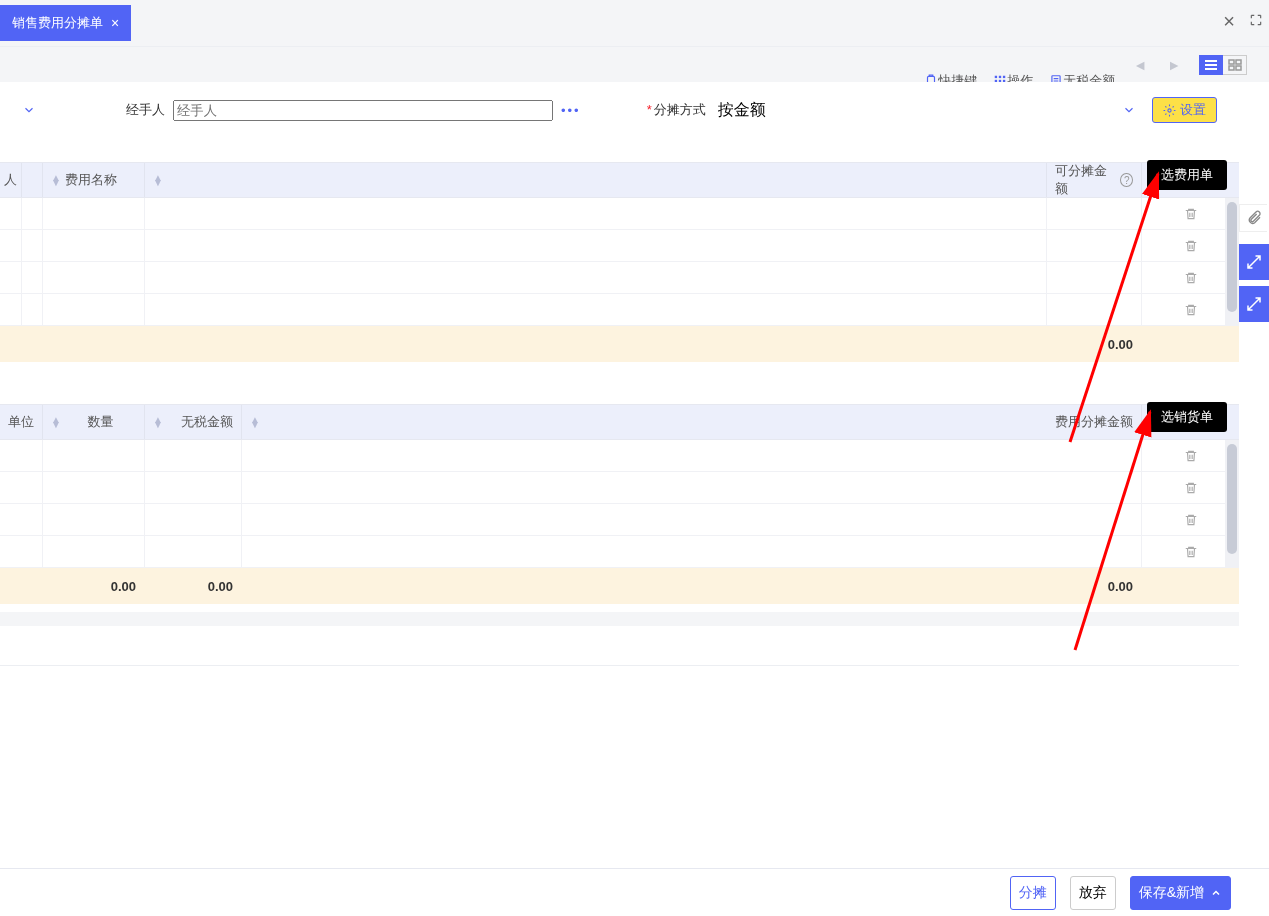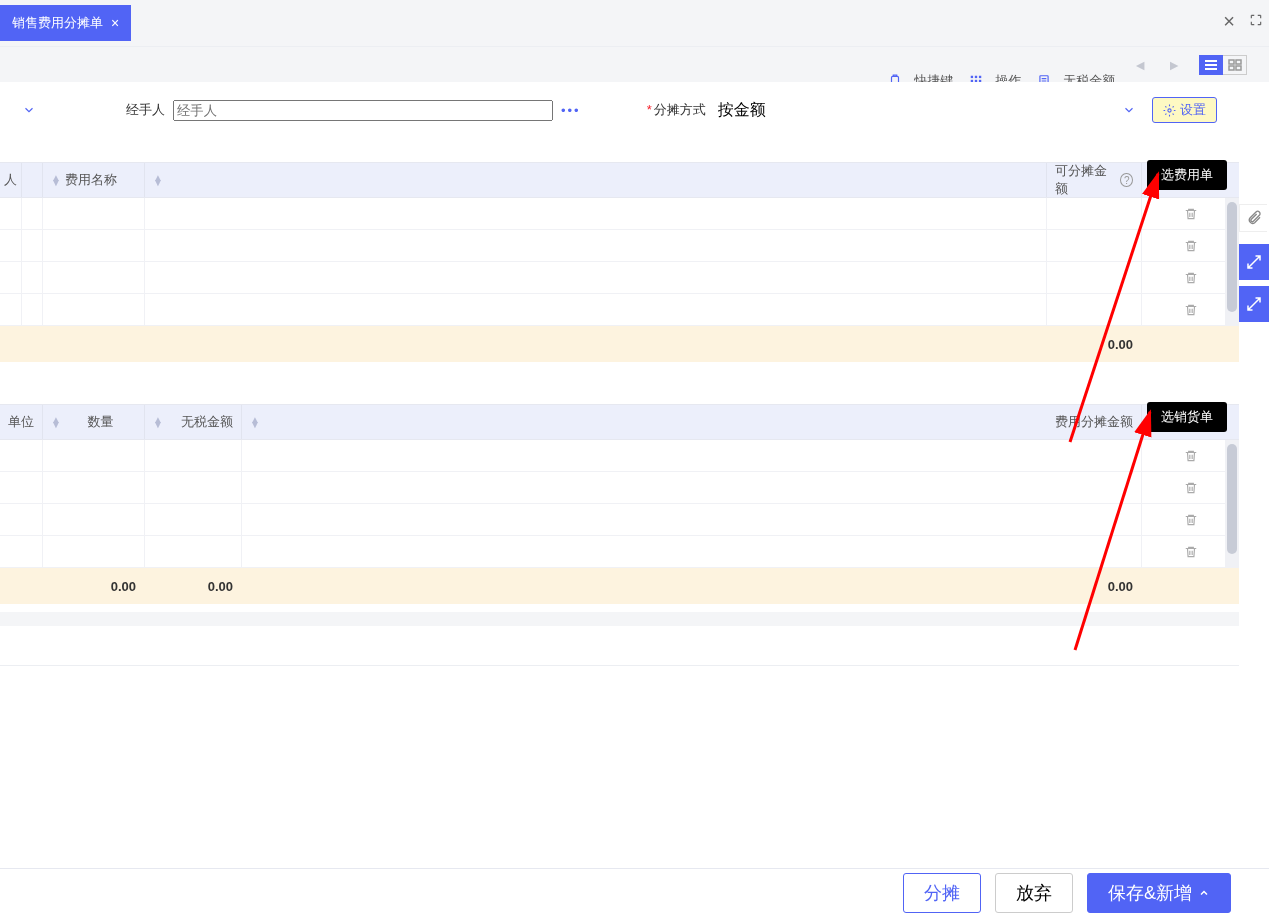--- a/index.html
+++ b/index.html
@@ -4,56 +4,56 @@
 <style>
   * { box-sizing: border-box; }
   html, body { margin:0; padding:0; width:1269px; height:916px; font-family: "Microsoft YaHei", Arial, sans-serif; font-size:13px; color:#333; background:#fff; overflow:hidden; }
   .tab-bar { height:46px; background:#f4f5f7; display:flex; align-items:flex-start; position:relative; }
   .tab { background:#5164f5; color:#fff; padding:8px 12px; display:flex; align-items:center; gap:8px; font-size:13px; height:36px; margin-top:5px; }
   .tab .x { font-size:14px; }
   .win-controls { position:absolute; right:6px; top:10px; display:flex; gap:14px; align-items:center; color:#666; }
   .win-controls .x-big { font-size:20px; font-weight:300; }
   .win-controls .square { font-size:14px; letter-spacing:-2px; }
   .toolbar { height:36px; background:#f4f5f7; border-top:1px solid #eceef2; display:flex; justify-content:flex-end; align-items:center; padding-right:22px; gap:16px; color:#555; font-size:13px; }
-  .toolbar .item { display:flex; align-items:center; gap:12px;margin-top:33px; }
+  .toolbar .item { display:flex; align-items:center; gap:0;margin-top:33px; }
   .nav-arrow { color:#c4c7d0; font-size:14px; padding:0 2px; }
   .view-toggle { display:flex; align-items:center; gap:0; }
   .view-btn { width:24px; height:20px; display:flex; align-items:center; justify-content:center; border:1px solid #ccc; }
   .view-btn.active { background:#5164f5; border-color:#5164f5; }
   .main { position:relative; width:1239px; height:834px; background:#fff; overflow:hidden; }
   .right-rail { position:absolute; right:0; top:46px; height:834px; width:30px; z-index:5; }
   .right-rail .attach { width:28px; height:28px; color:#888; display:flex; align-items:center; justify-content:center; margin-top:158px; background:#fff; border:1px solid #eee; border-right:none; }
   .right-rail .expand-a, .right-rail .expand-b { width:30px; height:36px; background:#5164f5; display:flex; align-items:center; justify-content:center; color:#fff; margin-top:6px; }
   .right-rail .expand-a { margin-top:12px; }
   .form-row { height:56px; display:flex; align-items:center; padding:0 22px; gap:8px; }
   .field { display:flex; align-items:center; position:relative; }
   .field input { border:none; outline:none; font-size:16px; padding:2px 4px; width:300px; }
   .label { color:#333; font-size:13px; white-space:nowrap; }
   .label .req { color:#f5222d; margin-right:2px; }
   .dots { color:#5164f5; letter-spacing:2px; }
-  .settings-btn { border:1px solid #5164f5; color:#5164f5; background:#fef9c3; padding:3px 10px; border-radius:3px; display:flex; align-items:center; gap:4px; font-size:13px; }
+  .settings-btn { border:1px solid #5164f5; color:#5164f5; background:#fde047; padding:3px 10px; border-radius:3px; display:flex; align-items:center; gap:4px; font-size:13px; }
   .section { position:relative; }
   .pick-btn { position:absolute; right:12px; top:-2px; background:#000000; color:#fff; border:none; padding:6px 14px; font-size:13px; border-radius:3px; }
   .grid { margin-top:24px; }
   .ghead { display:flex; background:#eceffb; height:36px; border-top:1px solid #e6e8f0; border-bottom:1px solid #e6e8f0; align-items:center; color:#555; font-size:13px; }
   .ghead .cell { border-right:1px solid #e1e4ef; height:100%; display:flex; align-items:center; padding:0 8px; gap:4px; }
   .sort { color:#b7bdd6; font-size:10px; display:flex; flex-direction:column; line-height:5px; }
   .rows { position:relative; }
   .row { display:flex; height:32px; border-bottom:1px solid #f0f1f5; }
   .row .cell { border-right:1px solid #f0f1f5; height:100%; display:flex; align-items:center; justify-content:flex-end; padding:0 8px; }
   .trash { color:#aaa; font-size:14px; justify-content:center !important; }
   .totals { display:flex; height:36px; background:#fdf3df; }
   .totals .cell { border-right:1px solid transparent; display:flex; align-items:center; justify-content:flex-end; padding:0 8px; font-weight:600; }
   .info-ico { display:inline-flex; width:14px; height:14px; border:1px solid #999; border-radius:50%; align-items:center; justify-content:center; font-size:10px; color:#999; margin-left:4px; }
   .vscroll { position:absolute; right:0; top:0; width:14px; background:#f0f1f5; display:flex; flex-direction:column; align-items:center; }
   .vscroll .thumb { width:10px; background:#c7cbd6; border-radius:5px; }
   .gap { height:18px; background:#fff; }
   .big-gap { height:14px; background:#f4f5f7; margin-top:8px; }
   .footer { position:absolute; left:0; bottom:0; width:1269px; height:48px; border-top:1px solid #e6e8f0; background:#fff; display:flex; align-items:center; justify-content:flex-end; padding-right:38px; gap:14px; }
-  .btn { padding:7px 20px; border-radius:3px; font-size:18px; border:1px solid #ccc; background:#fff; }
+  .btn { padding:7px 8px; border-radius:3px; font-size:14px; border:1px solid #ccc; background:#fff; }
   .btn.outline-primary { border-color:#5164f5; color:#5164f5; }
   .btn.primary { background:#5164f5; border-color:#5164f5; color:#fff; display:flex; align-items:center; gap:6px; }
   
   .arrow-svg { position:absolute; pointer-events:none; }
   svg.icon { width:14px; height:14px; }
 </style>
 </head>
 <body>
 
 <div class="tab-bar">

